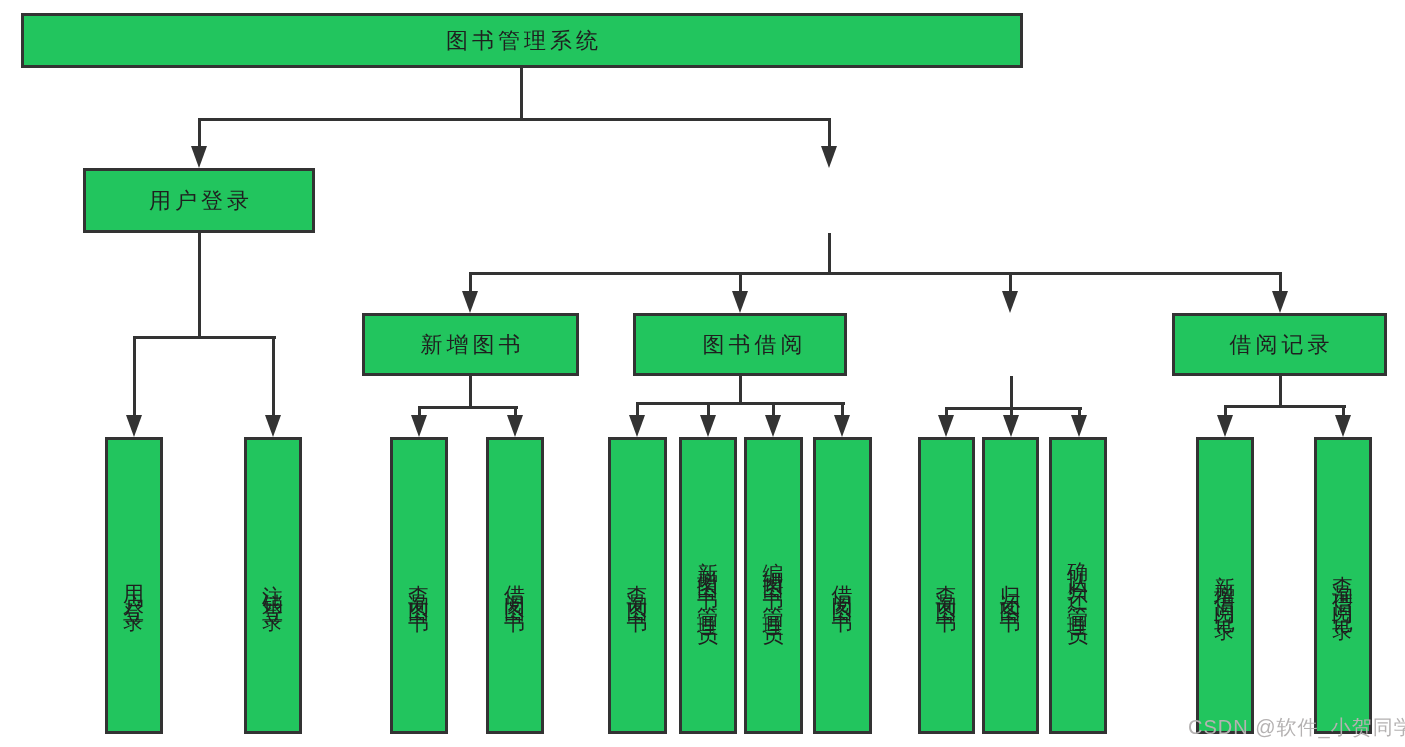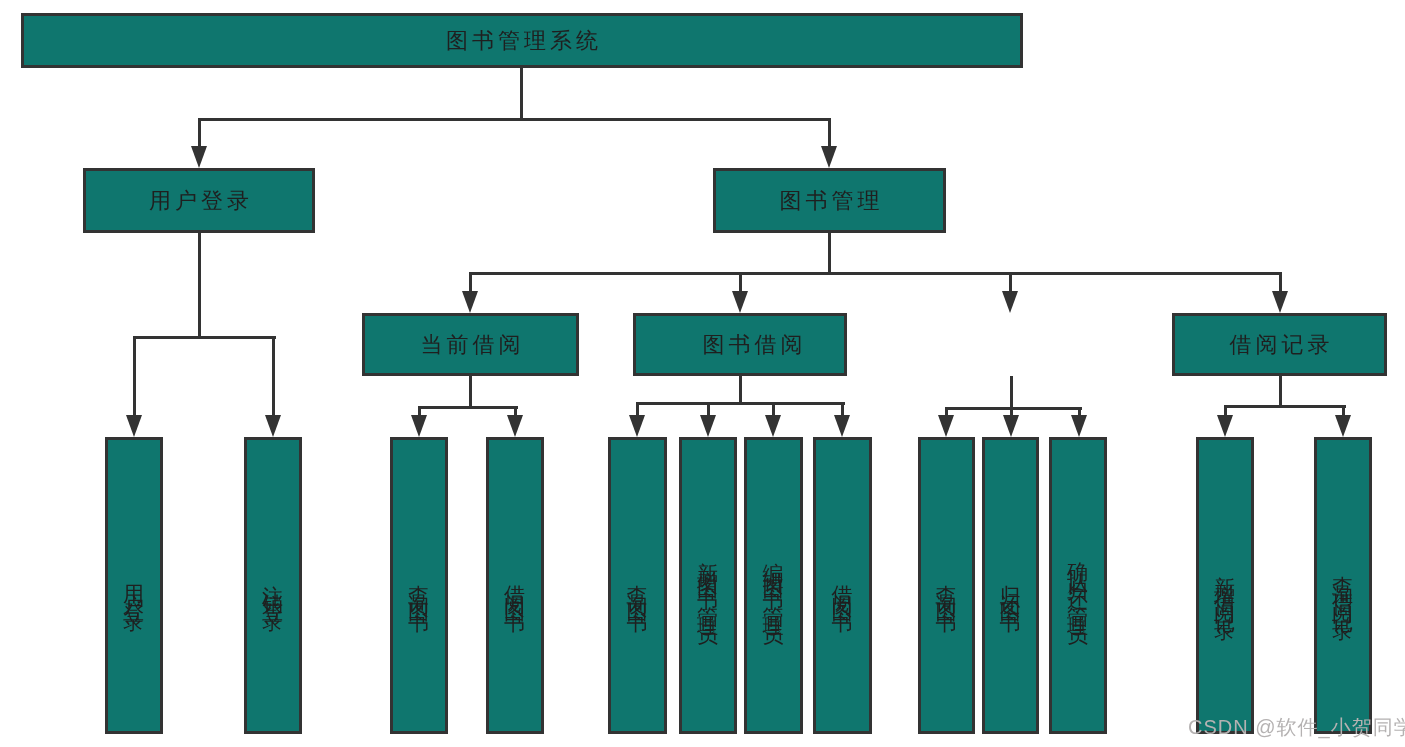--- a/index.html
+++ b/index.html
@@ -13,21 +13,21 @@
     position:relative;
     width:1405px;height:747px;
     background:var(--background);
     font-family:"Liberation Sans",sans-serif;
     overflow:hidden;
   }
   .box{
     position:absolute;
     box-sizing:border-box;
     border:3px solid var(--line);
-    background:#0f766e;
+    background:#22c55e;
     display:flex;align-items:center;justify-content:center;
     color:var(--text);
   }
   .hlabel{font-size:22px;letter-spacing:4px;text-indent:4px;white-space:nowrap;}
   .leaf{top:437px;height:297px;}
   .vtext{
     writing-mode:vertical-rl;
     text-orientation:mixed;
     font-size:21px;
     letter-spacing:9px;
@@ -112,26 +112,23 @@
   <div class="vl" style="left:1342px;top:405px;height:12px;"></div>
   <div class="tri" style="left:1335px;top:415px;"></div>
 
   <div class="box" style="left:21px;top:13px;width:1002px;height:55px;">
     <span class="hlabel">图书管理系统</span>
   </div>
 
   <div class="box" style="left:83px;top:168px;width:232px;height:65px;">
     <span class="hlabel">用户登录</span>
   </div>
-  <div class="box" style="left:713px;top:168px;width:233px;height:65px;">
-    <span class="hlabel">图书管理</span>
-  </div>
 
   <div class="box" style="left:362px;top:313px;width:217px;height:63px;">
-    <span class="hlabel">当前借阅</span>
+    <span class="hlabel">新增图书</span>
   </div>
   <div class="box" style="left:633px;top:313px;width:214px;height:63px;padding-left:25px;">
     <span class="hlabel">图书借阅</span>
   </div>
   <div class="box" style="left:1172px;top:313px;width:215px;height:63px;">
     <span class="hlabel">借阅记录</span>
   </div>
 
   <div class="box leaf" style="left:105px;width:58px;">
     <span class="vtext">用户登录</span>

